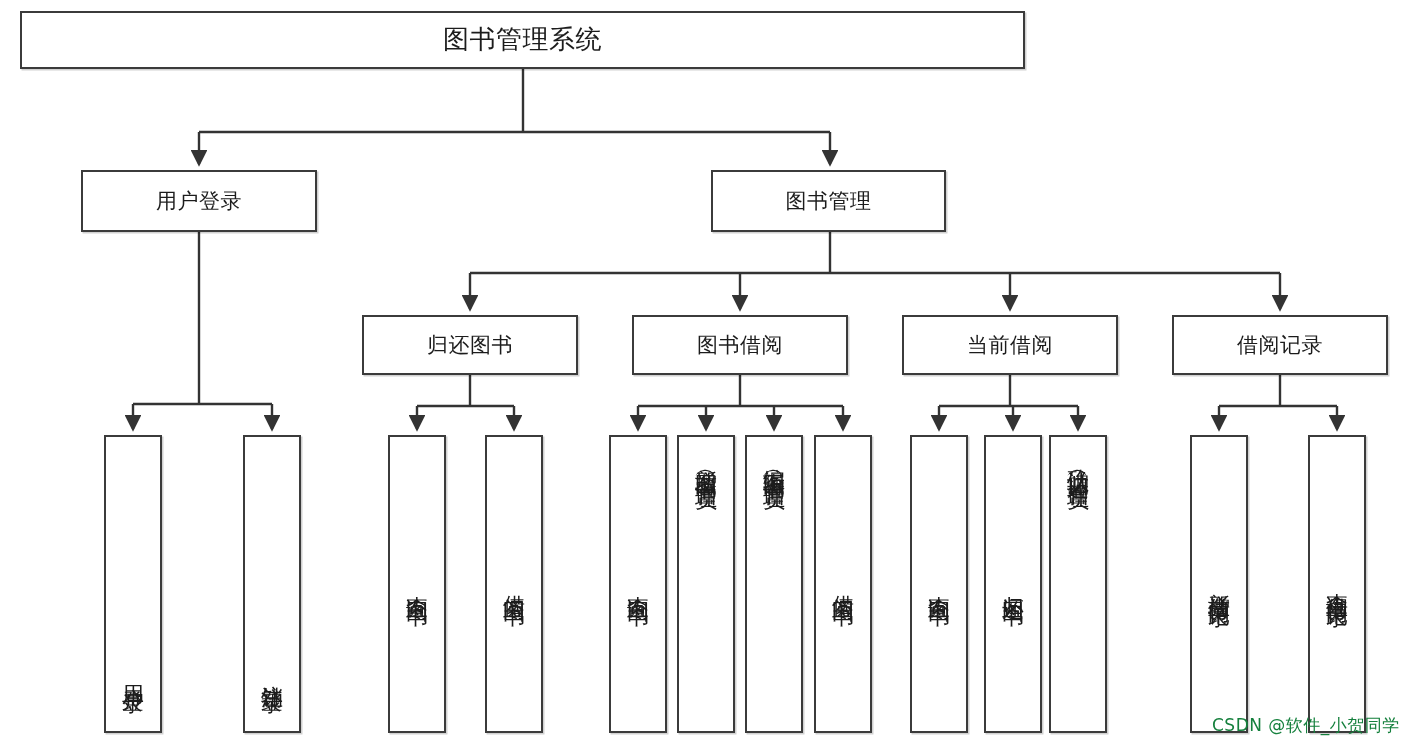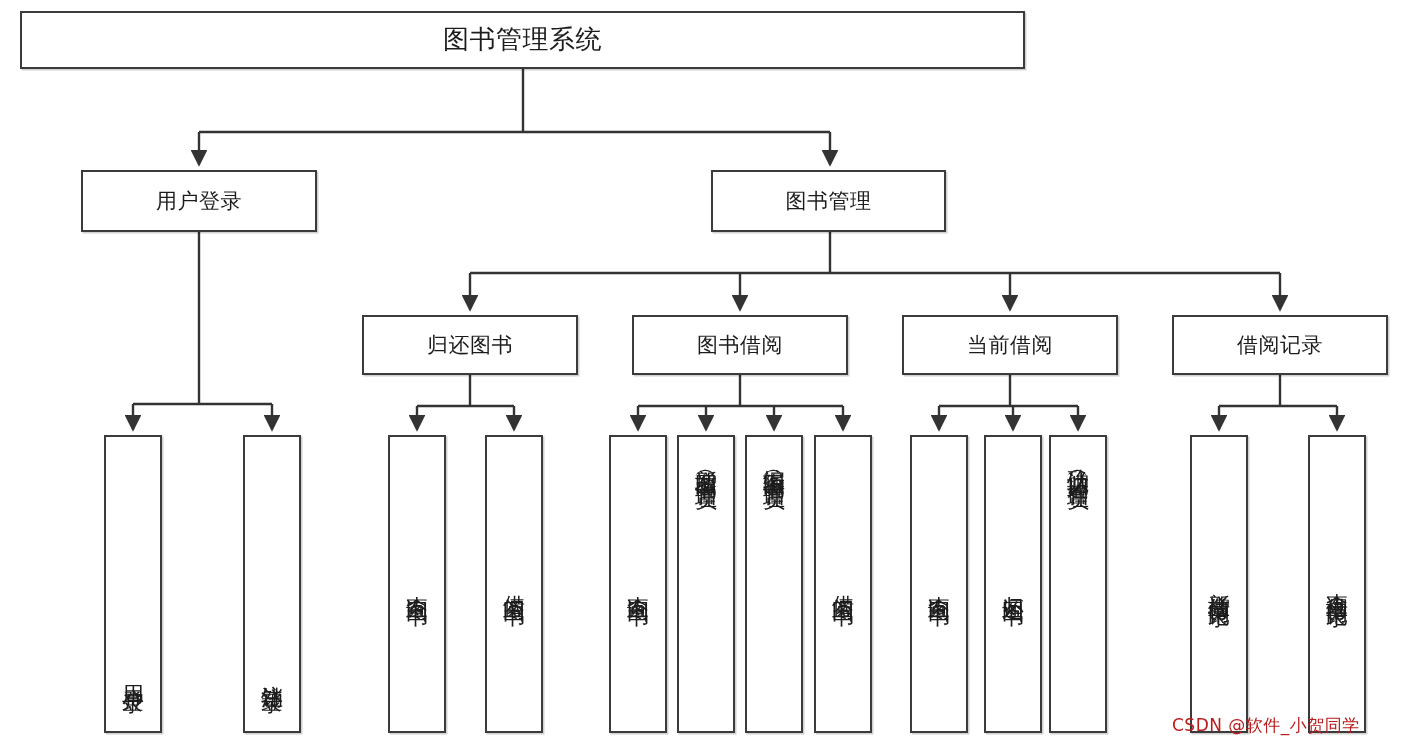--- a/index.html
+++ b/index.html
@@ -197,15 +197,15 @@
   <div class="node leaf align-top" id="node-leaf-10" style="left: 1049px; top: 435px; width: 58px; height: 298px; border-color: rgb(59, 59, 59); background: rgb(255, 255, 255);">
     <span class="node-label" style="color: rgb(28, 28, 28);">确认归还（管理员）</span>
   </div>
   <div class="node leaf" id="node-leaf-11" style="left: 1190px; top: 435px; width: 58px; height: 298px; border-color: rgb(59, 59, 59); background: rgb(255, 255, 255);">
     <span class="node-label" style="color: rgb(28, 28, 28);">新增借阅记录</span>
   </div>
   <div class="node leaf" id="node-leaf-12" style="left: 1308px; top: 435px; width: 58px; height: 298px; border-color: rgb(59, 59, 59); background: rgb(255, 255, 255);">
     <span class="node-label" style="color: rgb(28, 28, 28);">查询借阅记录</span>
   </div>
 
-  <div class="watermark" id="watermark" style="left: 1172px; top: 714px; color: #b91c1c;">CSDN @软件_小贺同学</div>
+  <div class="watermark" id="watermark" style="left: 1212px; top: 714px; color: #15803d;">CSDN @软件_小贺同学</div>
 
 </div>
 
 </body></html>

